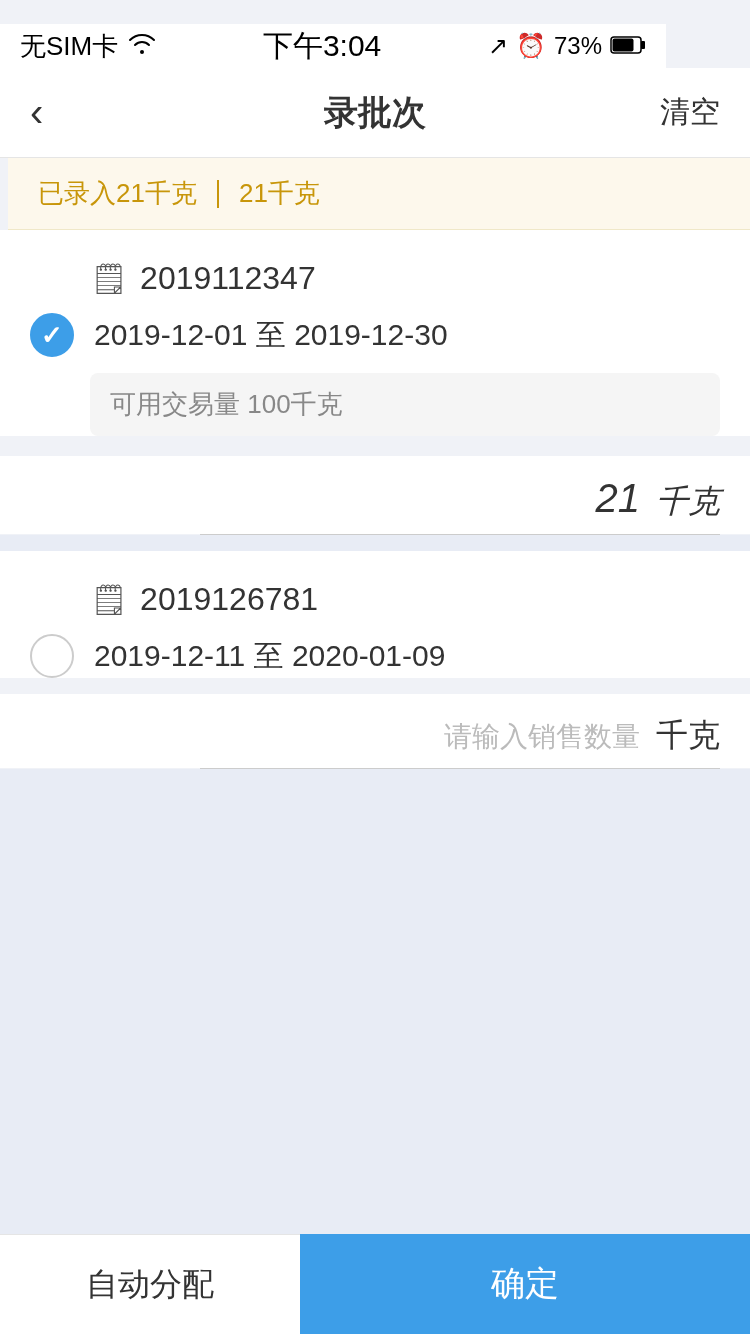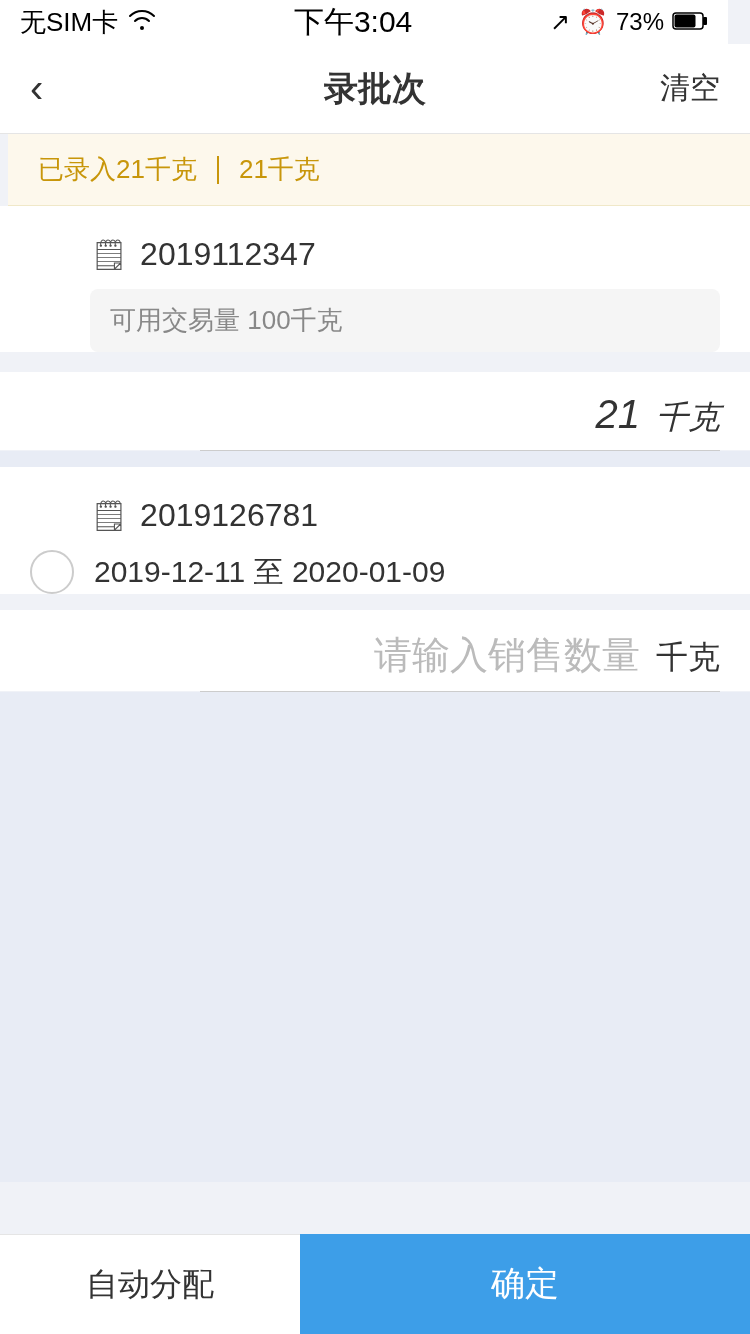--- a/index.html
+++ b/index.html
@@ -7,28 +7,29 @@
     body {
       width: 750px;
       min-height: 1334px;
       font-family: -apple-system, 'PingFang SC', 'Helvetica Neue', Arial, sans-serif;
       background: #f0f2f7;
       position: relative;
     }
 
     
     .status-bar {
-      width: 728px;
+      width: 666px;
       height: 44px;
       background: #fff;
       display: flex;
       align-items: center;
       justify-content: space-between;
       padding: 0 20px;
       font-size: 26px;
+      margin-top: 24px;
     }
     .status-left {
       display: flex;
       align-items: center;
       gap: 10px;
       font-size: 26px;
       color: #000;
     }
     .status-center {
       font-size: 30px;
@@ -183,21 +184,21 @@
     
     .input-row {
       display: flex;
       align-items: baseline;
       justify-content: flex-end;
       padding: 20px 30px 10px 30px;
       background: #fff;
       gap: 16px;
     }
     .input-placeholder {
-      font-size: 38px;
+      font-size: 28px;
       color: #bbb;
     }
     .input-unit {
       font-size: 32px;
       color: #333;
     }
     .input-underline {
       height: 1px;
       background: #ccc;
       margin: 0 30px 0 200px;
@@ -278,20 +279,24 @@
   <span class="info-label">已录入21千克</span>
   <div class="info-divider"></div>
   <span class="info-value">21千克</span>
 </div>
 
 <div class="batch-card">
   <div class="batch-header">
     <span class="batch-doc-icon">🗒</span>
     <span class="batch-id">2019112347</span>
   </div>
+  <div class="batch-row">
+    <div class="radio-circle checked"></div>
+    <span class="batch-date">2019-12-01 至 2019-12-30</span>
+  </div>
   <div class="availability-row">可用交易量 100千克</div>
 </div>
 
 <div class="quantity-row">
   <span class="quantity-value">21</span>
   <span class="quantity-unit">千克</span>
 </div>
 <div class="quantity-underline"></div>
 
 <div class="section-sep"></div>

